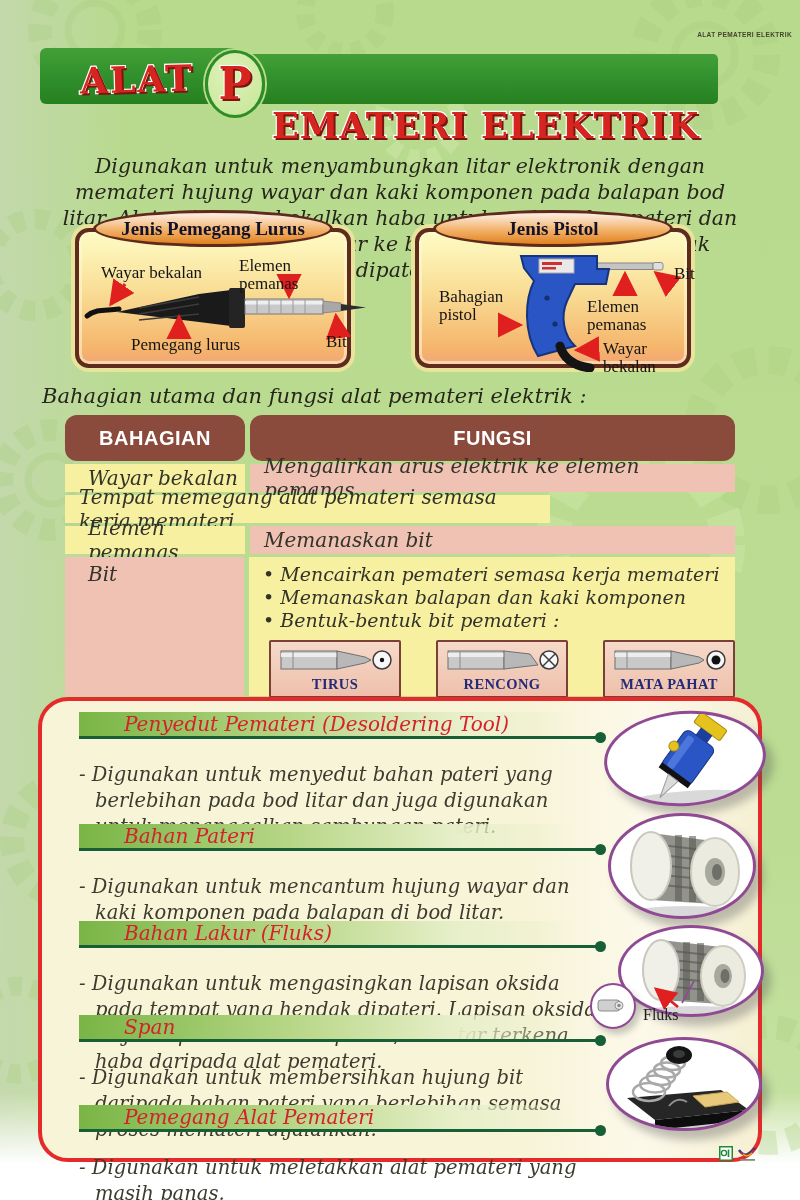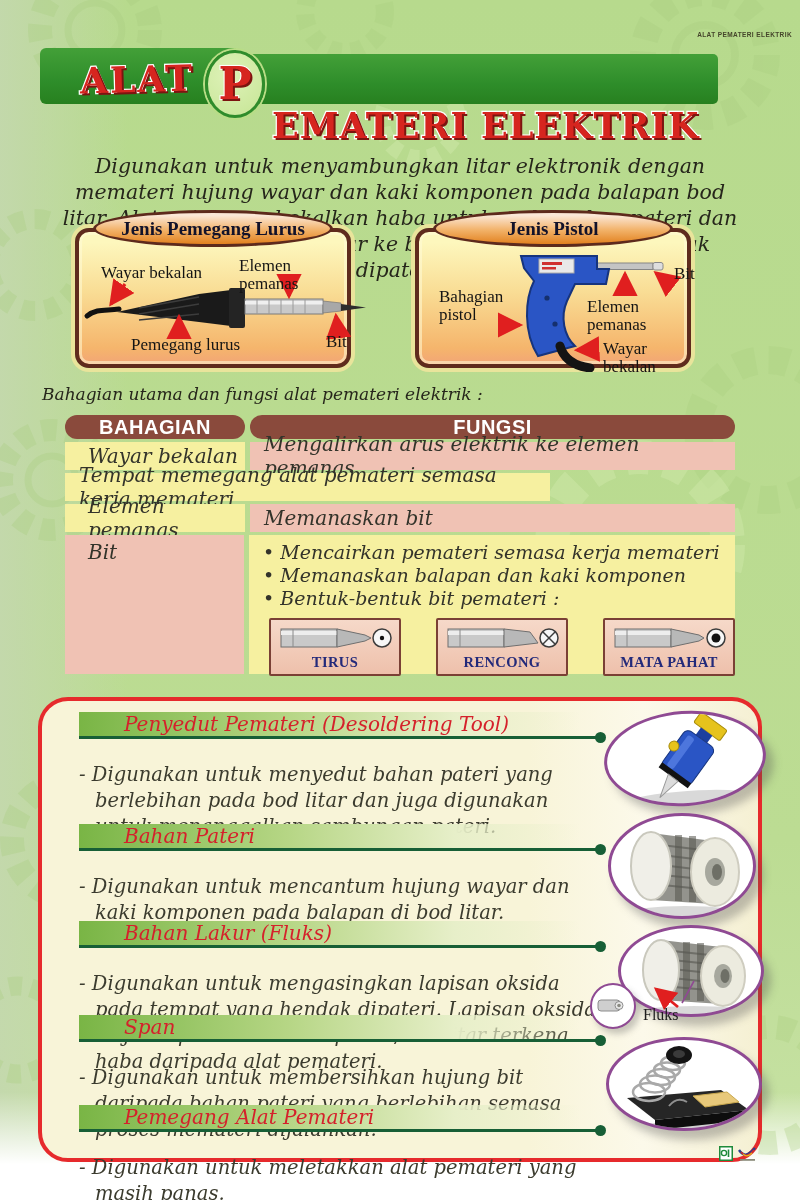--- a/index.html
+++ b/index.html
@@ -40,24 +40,24 @@
   .dcard.left{left:75px;} .dcard.right{left:415px;}
   .dtitle{position:absolute;left:50%;top:-22px;transform:translateX(-50%);width:240px;height:37px;
     border:3px solid #5d2a1c;border-radius:50%;
     background:linear-gradient(180deg,#fbe7d6 8%,#f2b269 55%,#e2811f 100%);
     display:flex;align-items:center;justify-content:center;
     font:bold 19px "Liberation Serif",serif;color:#12122a;white-space:nowrap;}
   .dillu{position:absolute;left:0;top:0;}
   .dlabel{position:absolute;font:17px "Liberation Serif",serif;color:#141414;line-height:18px;}
 
   
-  .tcaption{position:absolute;left:42px;top:384px;font-style:italic;font-size:17px;color:#26261b;}
+  .tcaption{position:absolute;left:42px;top:384px;font-style:italic;font-size:21px;color:#26261b;}
   .ptable{position:absolute;left:65px;top:415px;width:670px;}
   .thead{display:flex;gap:5px;}
-  .th{height:24px;background:#8a4a3c;color:#fff;font:bold 20px "Liberation Sans",sans-serif;
+  .th{height:46px;background:#8a4a3c;color:#fff;font:bold 20px "Liberation Sans",sans-serif;
     display:flex;align-items:center;justify-content:center;letter-spacing:.5px;border-radius:12px;}
   .th.l{width:180px;} .th.r{width:485px;}
   .trow{display:flex;gap:5px;margin-top:3px;}
   .tc{font-style:italic;font-size:20px;color:#33332a;display:flex;align-items:center;height:28px;}
   .cl{width:180px;padding-left:23px;} .cr{width:485px;padding-left:14px;}
   .ybg{background:#f6f0a0;} .pbg{background:#f0c2b4;}
   .bitrow .cl{height:139px;align-items:flex-start;padding-top:5px;}
   .bitcell{height:139px;display:block;padding:6px 0 0 14px;}
   .bullet{font-style:italic;font-size:19px;color:#33332a;line-height:23px;}
   .bullet::before{content:"\2022  ";}

